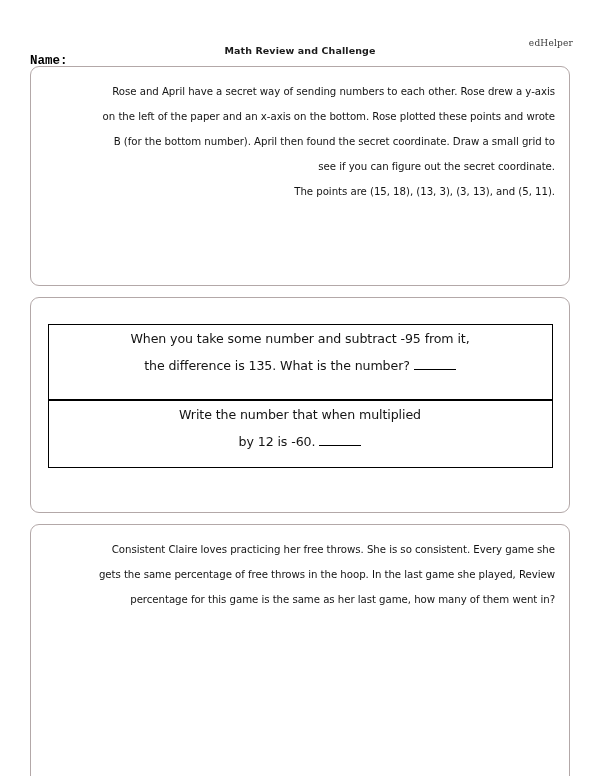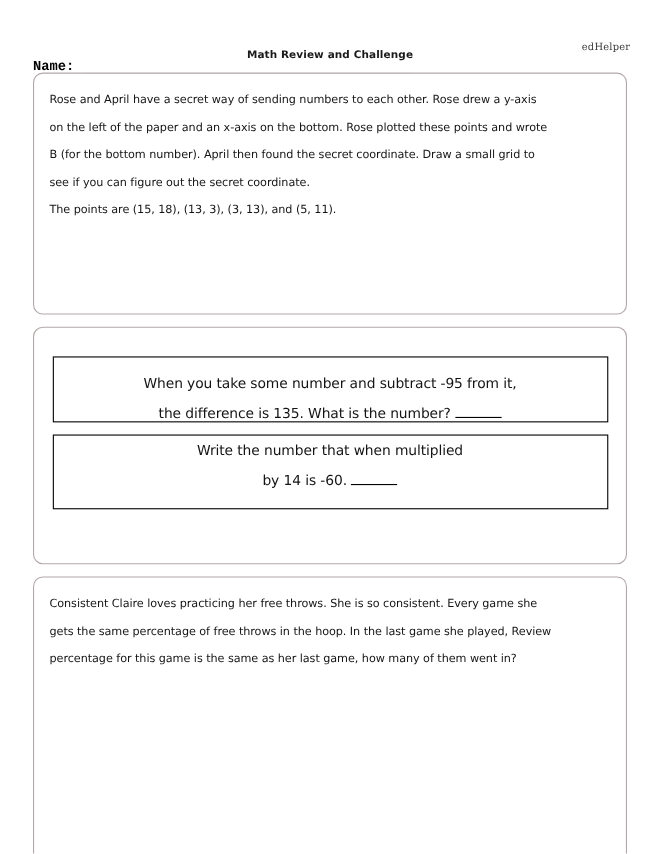--- a/index.html
+++ b/index.html
@@ -89,40 +89,39 @@
   .problem-text {
     padding: 12px 14px 0 14px;
     font-family: "DejaVu Sans", sans-serif;
     font-size: 10.2px;
     line-height: 25px;
     color: #141414;
     letter-spacing: -0.05px;
   }
   .problem-text p {
     margin: 0;
+    text-align: right;
   }
 
   
   .framed-list {
     padding: 26px 0 0 0;
   }
   .framed-problem {
     margin: 0 auto;
     width: 505px;
     box-sizing: border-box;
     border: 1.4px solid #000000;
     background: #ffffff;
     text-align: center;
     font-family: "DejaVu Sans", sans-serif;
     color: #141414;
   }
   #framed-1 {
-    height: 60px;
-    padding-top: 10px;
-    margin-bottom: 11px;
+    height: 76px;
   }
   #framed-2 {
     height: 68px;
   }
   .framed-line {
     font-size: 12.6px;
     line-height: 27px;
     letter-spacing: -0.1px;
     white-space: nowrap;
   }
@@ -165,21 +164,21 @@
       <div class="framed-problem" id="framed-1">
         <div class="framed-line">When you take some number and subtract -95 from it,</div>
         <div class="framed-line">
           <span>the difference is 135.  What is the number?</span><span class="answer-blank"></span>
         </div>
       </div>
 
       <div class="framed-problem" id="framed-2">
         <div class="framed-line">Write the number that when multiplied</div>
         <div class="framed-line">
-          <span>by 14 is -60.</span><span class="answer-blank"></span>
+          <span>by 12 is -60.</span><span class="answer-blank"></span>
         </div>
       </div>
 
     </div>
   </div>
 
   <div class="problem-box" id="box-3">
     <div class="problem-text">
       <p>Consistent Claire loves practicing her free throws.  She is so consistent.  Every game she</p>
       <p>gets the same percentage of free throws in the hoop.  In the last game she played, Review</p>

